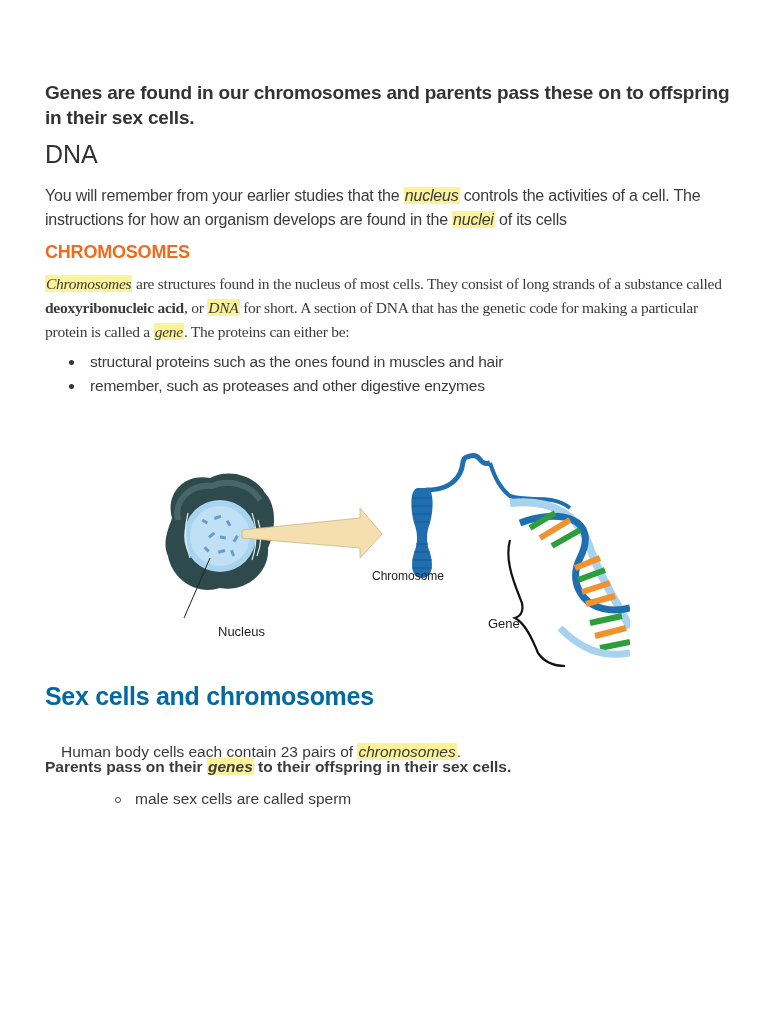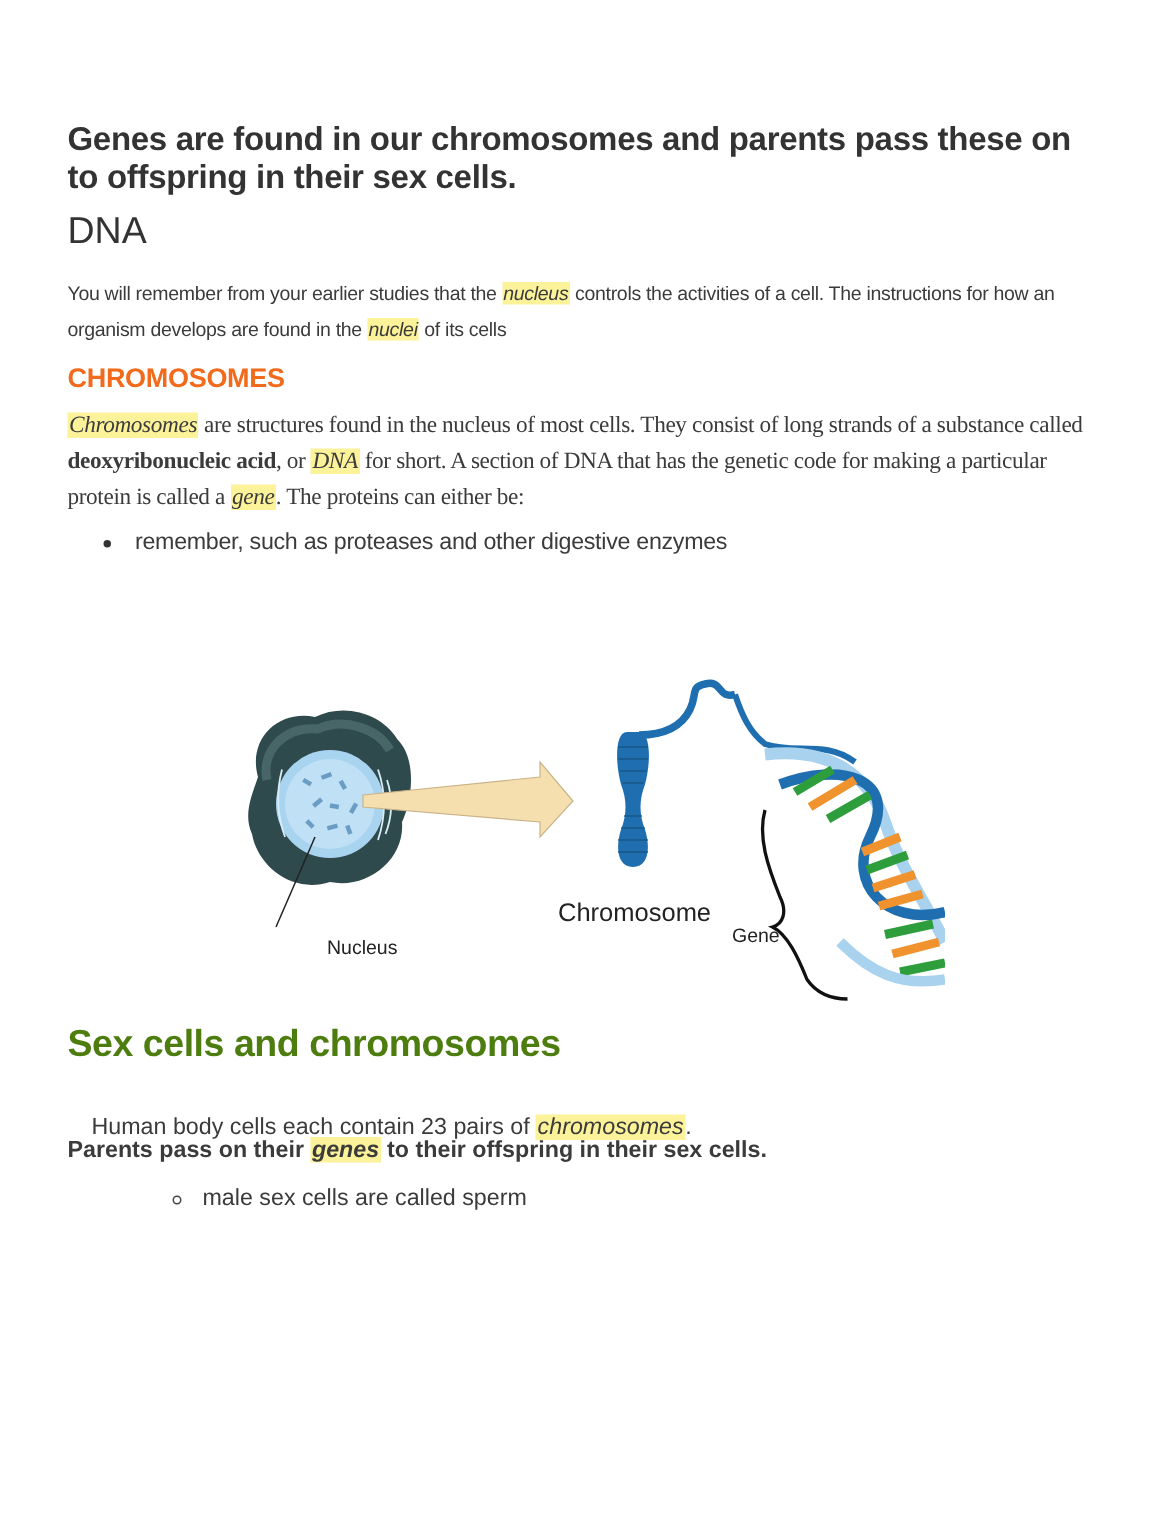--- a/index.html
+++ b/index.html
@@ -4,30 +4,30 @@
   <style>
     html, body { margin: 0; padding: 0; background: #ffffff; }
     body {
       width: 768px; height: 1024px; position: relative; overflow: hidden;
       font-family: "Liberation Sans", "DejaVu Sans", sans-serif;
       color: #3b3b3b;
     }
     .page { position: absolute; left: 45px; top: 0; width: 690px; }
     .lead {
       position: absolute; top: 80px; left: 0; width: 690px;
-      font-size: 22px; font-weight: bold; line-height: 25px; color: #333;
+      font-size: 19px; font-weight: bold; line-height: 25px; color: #333;
       letter-spacing: -0.2px;
     }
     .h-dna {
       position: absolute; top: 140px; left: 0;
       font-size: 25px; font-weight: normal; color: #333; margin: 0;
     }
     .p1 {
       position: absolute; top: 184px; left: 0; width: 690px;
-      font-size: 13px; line-height: 24px; letter-spacing: -0.2px;
+      font-size: 16px; line-height: 24px; letter-spacing: -0.2px;
     }
     .h-chrom {
       position: absolute; top: 242px; left: 0;
       font-size: 18px; color: #f26a1b; margin: 0; letter-spacing: -0.2px;
     }
     .p2 {
       position: absolute; top: 272px; left: 0; width: 690px;
       font-size: 15.5px; line-height: 24px; letter-spacing: -0.25px; font-family: Liberation Serif, serif;
     }
     .hl { background: #fbf29a; font-style: italic; padding: 0 1px; }
@@ -38,21 +38,21 @@
     ul.bullets li { position: relative; }
     ul.bullets li::before {
       content: ""; position: absolute; left: -21px; top: 10px;
       width: 5px; height: 5px; border-radius: 50%; background: #333;
     }
     .figure {
       position: absolute; top: 448px; left: 115px; width: 470px; height: 228px;
     }
     .h-sex {
       position: absolute; top: 682px; left: 0; margin: 0;
-      font-size: 25px; font-weight: bold; color: #4d7c0f; letter-spacing: -0.3px;
+      font-size: 25px; font-weight: bold; color: #0369a1; letter-spacing: -0.3px;
     }
     .p3 { position: absolute; top: 724px; left: 0; font-size: 15.5px; line-height: 24px; }
     .p4 { position: absolute; top: 755px; left: 0; font-size: 15.5px; line-height: 24px; font-weight: bold; }
     ul.sub {
       position: absolute; top: 787px; left: 0; margin: 0; padding: 0 0 0 90px;
       list-style: none; font-size: 15.5px; line-height: 24px;
     }
     ul.sub li { position: relative; margin-bottom: 22px; }
     ul.sub li::before {
       content: ""; position: absolute; left: -20px; top: 10px;
@@ -68,20 +68,21 @@
 
   <h2 class="h-dna">DNA</h2>
 
   <p class="p1" style="margin:0"><span>You will remember from your earlier studies that the </span><span class="hl">nucleus</span><span> controls the activities of a cell. The instructions for how an organism develops are found in the </span><span class="hl">nuclei</span><span> of its cells</span></p>
 
   <h3 class="h-chrom">CHROMOSOMES</h3>
 
   <p class="p2" style="margin:0"><span class="hl">Chromosomes</span><span> are structures found in the nucleus of most cells. They consist of long strands of a substance called </span><b>deoxyribonucleic acid</b><span>, or </span><span class="hl">DNA</span><span> for short. A section of DNA that has the genetic code for making a particular protein is called a </span><span class="hl">gene</span><span>. The proteins can either be:</span></p>
 
   <ul class="bullets">
+    <li>structural proteins such as the ones found in muscles and hair</li>
     <li>remember, such as proteases and other digestive enzymes</li>
   </ul>
 
   <div class="figure">
     <svg width="470" height="228" viewBox="0 0 470 228" xmlns="http://www.w3.org/2000/svg">
 
       <g>
         <path d="M12,70 C5,45 25,25 50,30 C70,20 95,28 105,45 C118,58 115,85 108,100 C110,125 85,145 60,140 C35,148 12,130 8,108 C2,95 8,82 12,70 Z" fill="#2f4a4c"></path>
         <path d="M18,72 C14,52 30,36 52,38 C70,30 92,38 100,52" fill="none" stroke="#5a7a7c" stroke-width="6" opacity="0.6"></path>
         <circle cx="60" cy="88" r="36" fill="#a9d4f0"></circle>
@@ -135,21 +136,21 @@
           <line x1="430" y1="175" x2="462" y2="168" stroke="#2e9e3c"></line>
           <line x1="435" y1="188" x2="466" y2="180" stroke="#f0922e"></line>
           <line x1="440" y1="200" x2="470" y2="194" stroke="#2e9e3c"></line>
         </g>
         <path d="M400,180 C420,200 440,210 470,205" fill="none" stroke="#a8d2ee" stroke-width="7"></path>
       </g>
 
       <path d="M350,92 C345,110 352,130 360,150 C365,160 362,168 355,170 C365,175 372,190 378,205 C385,215 395,218 405,218" fill="none" stroke="#111" stroke-width="2.2"></path>
     </svg>
     <div style="position:absolute;left:58px;top:176px;font-size:13px;color:#222;">Nucleus</div>
-    <div style="position:absolute;left:212px;top:151px;font-size:17px;color:#222;">Chromosome</div>
+    <div style="position:absolute;left:212px;top:121px;font-size:12px;color:#222;">Chromosome</div>
     <div style="position:absolute;left:328px;top:168px;font-size:13px;color:#222;">Gene</div>
   </div>
 
   <h2 class="h-sex">Sex cells and chromosomes</h2>
 
   <p class="p3" style="margin:16px"><span>Human body cells each contain 23 pairs of </span><span class="hl">chromosomes</span><span>.</span></p>
 
   <p class="p4" style="margin:0"><span>Parents pass on their </span><span class="hl">genes</span><span> to their offspring in their sex cells.</span></p>
 
   <ul class="sub">

